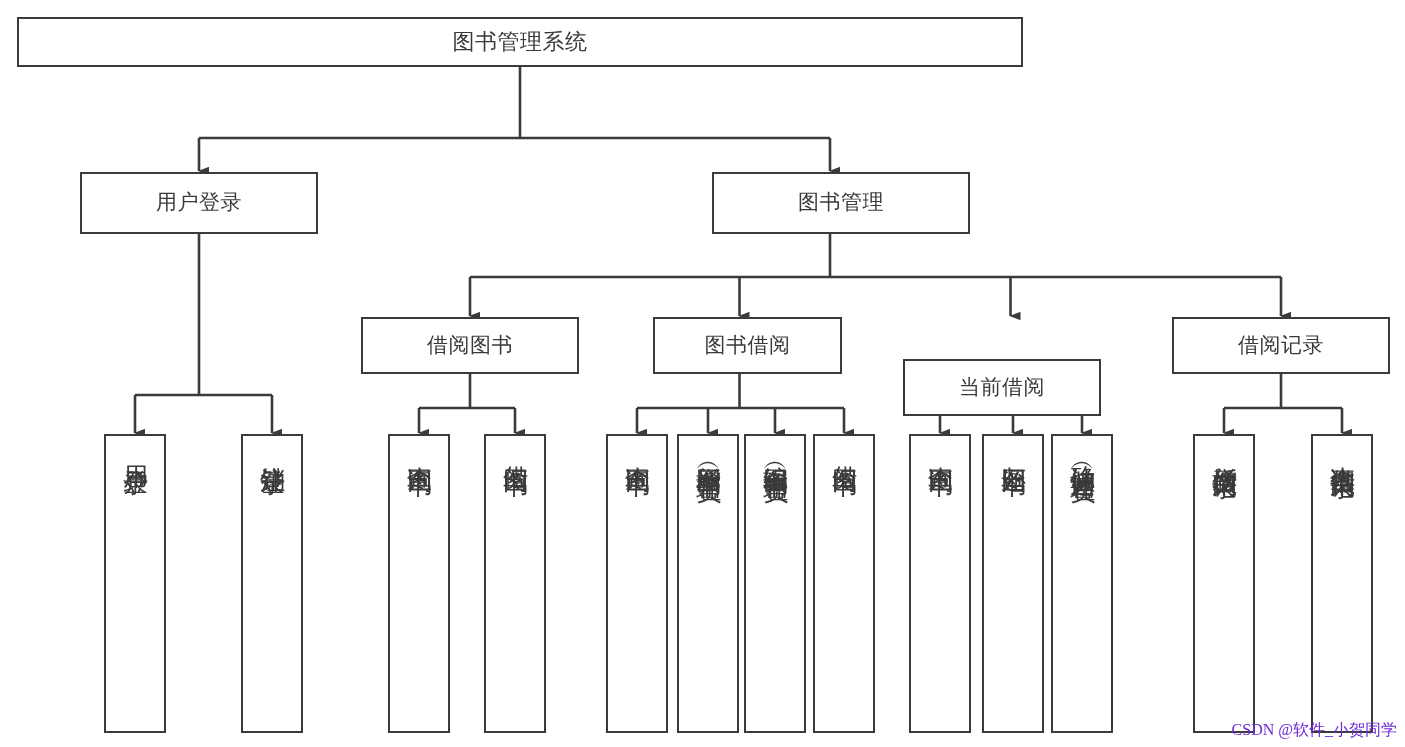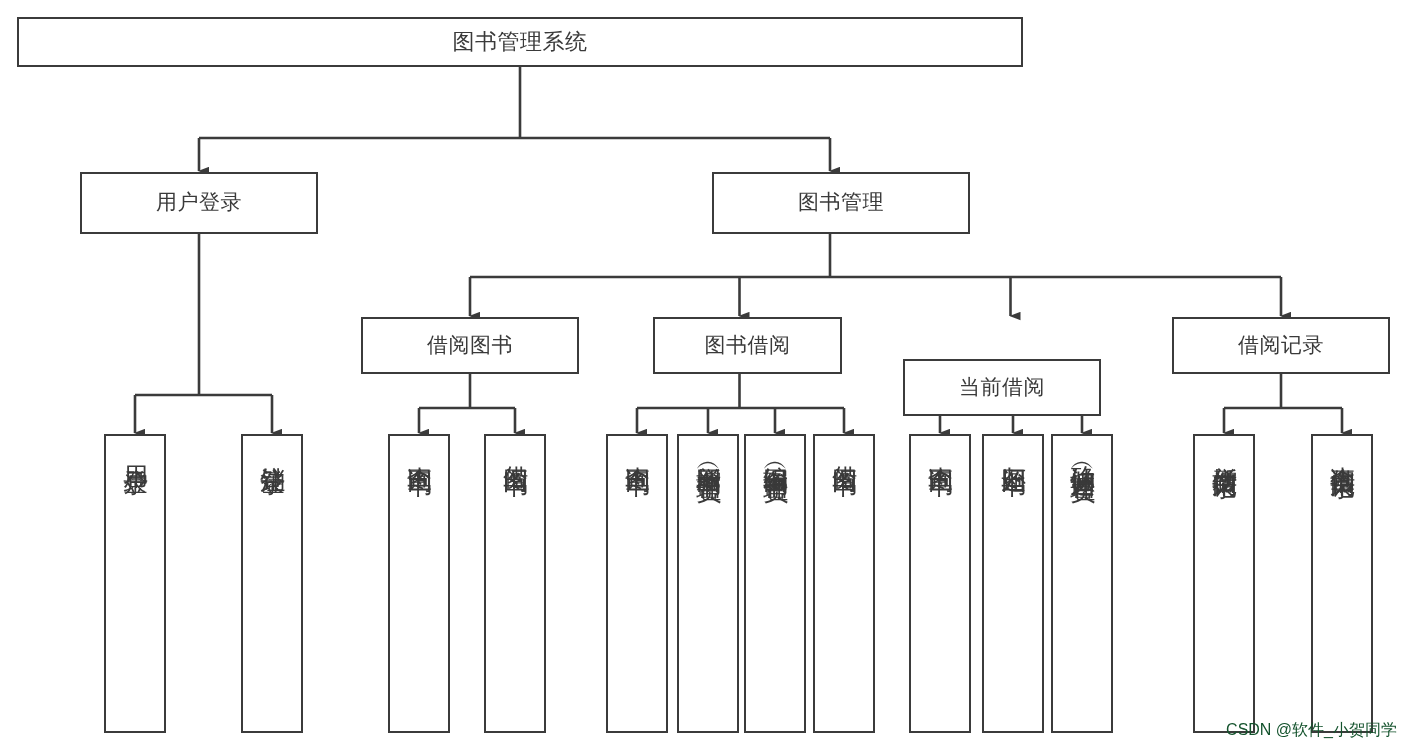--- a/index.html
+++ b/index.html
@@ -62,24 +62,24 @@
     font-size: 25px;
     line-height: 1.06;
     letter-spacing: 2px;
     white-space: nowrap;
   }
   #watermark {
     position: absolute;
     right: 8px;
     bottom: 6px;
     font-size: 16px;
-    color: #14532d;
+    color: #6d28d9;
     z-index: 5;
     white-space: nowrap;
-    font-family: Liberation Sans, sans-serif;
+    font-family: Liberation Serif, serif;
   }
 </style>
 </head>
 <body>
 
 <div id="diagram-root">
 
   <svg id="edges-svg" viewBox="0 0 1405 747" xmlns="http://www.w3.org/2000/svg" aria-hidden="true">
     <defs>
       <marker id="arrowhead" markerWidth="9" markerHeight="11" refX="4.2" refY="10" orient="auto" markerUnits="userSpaceOnUse">

